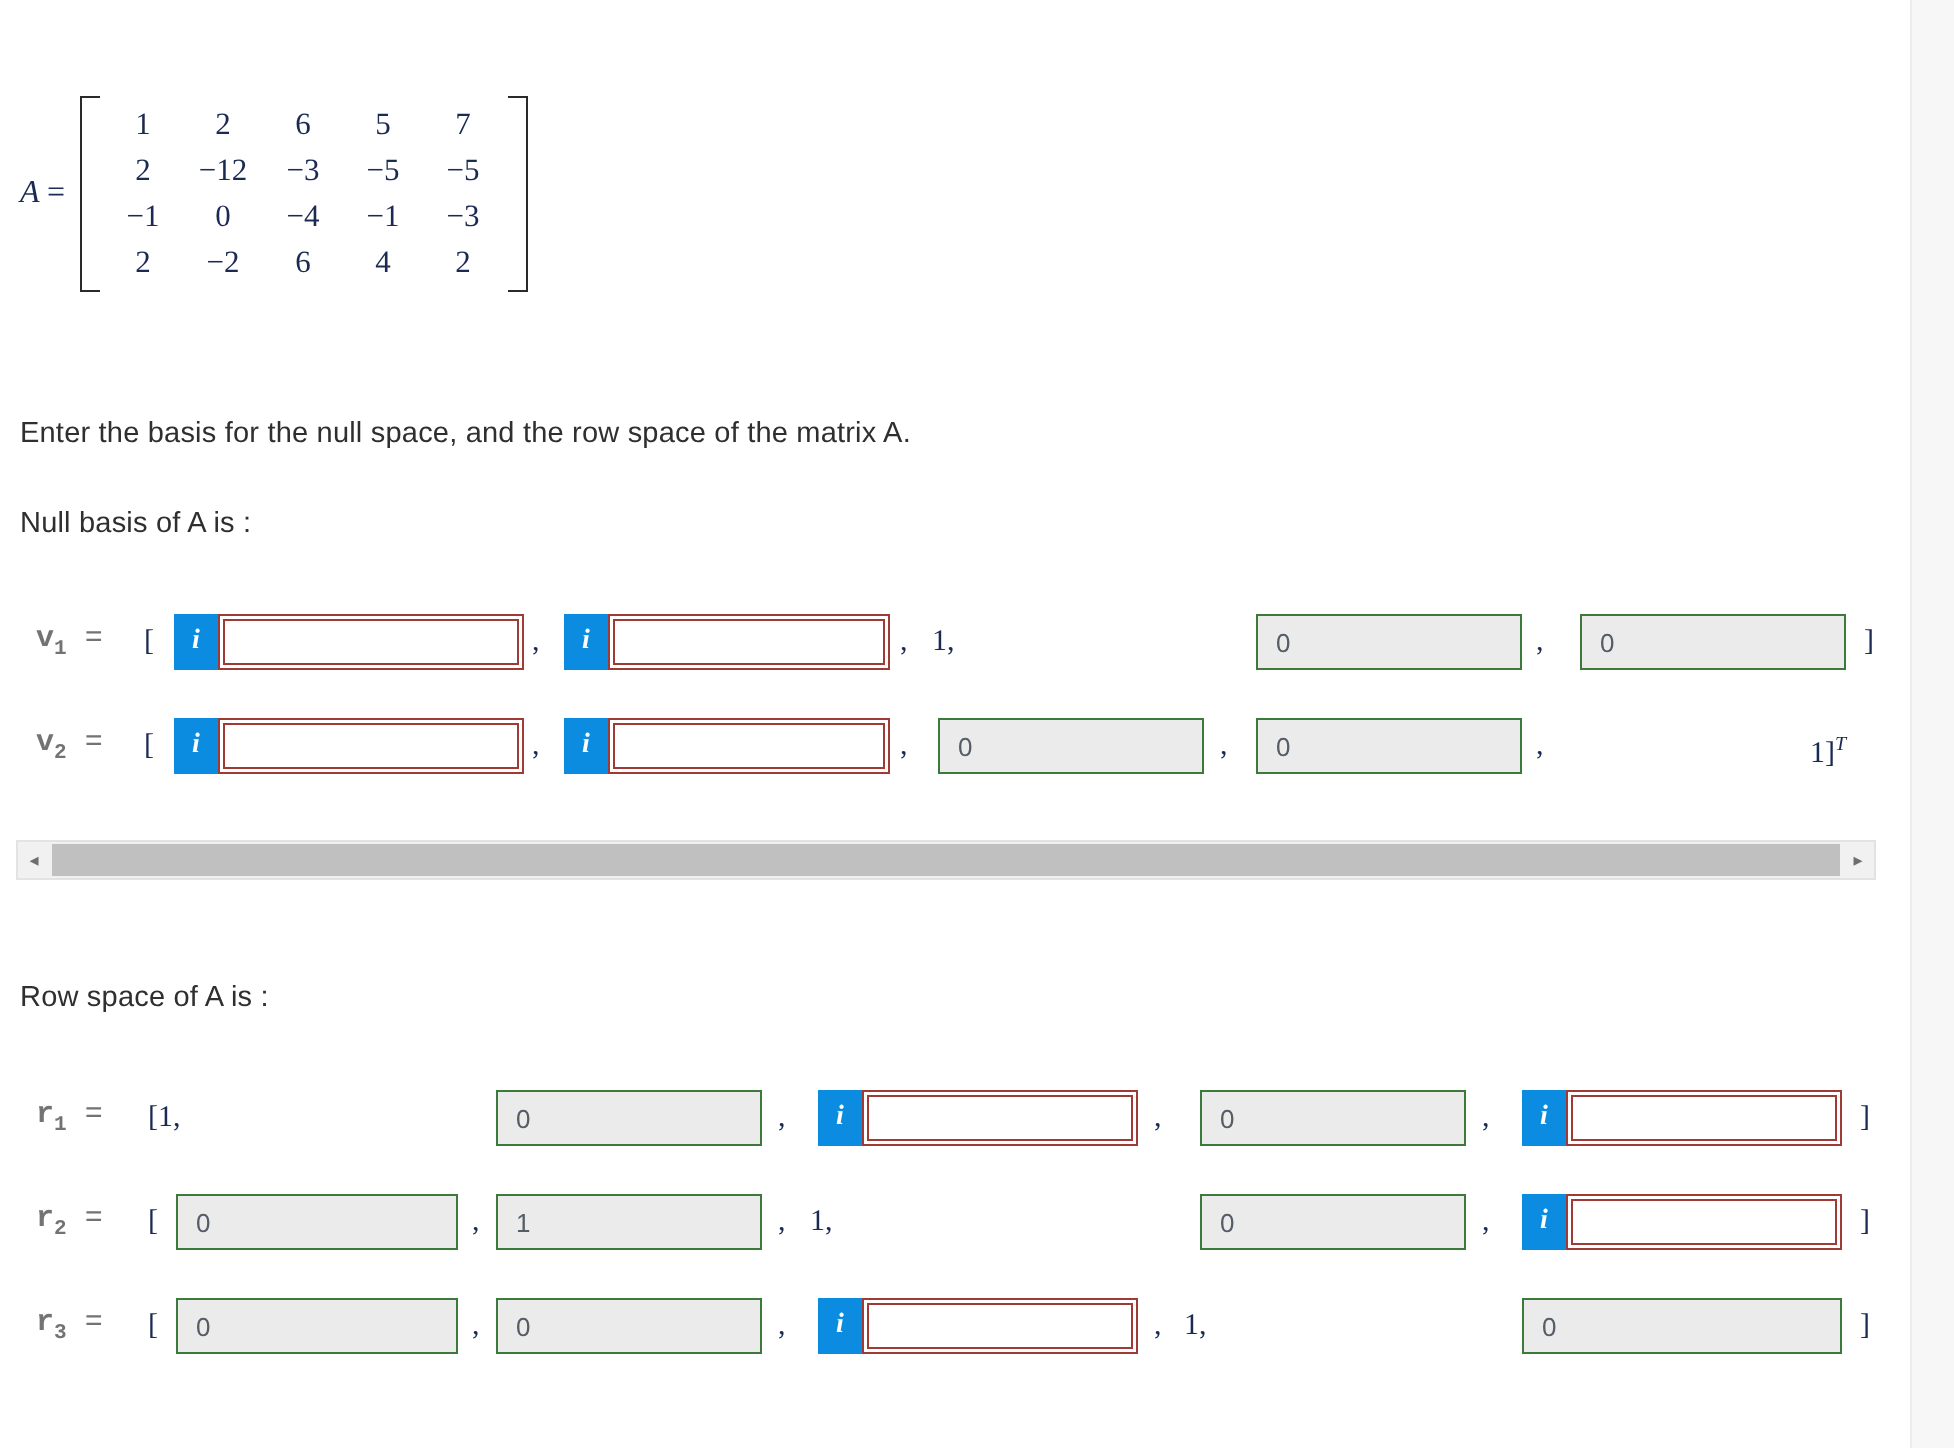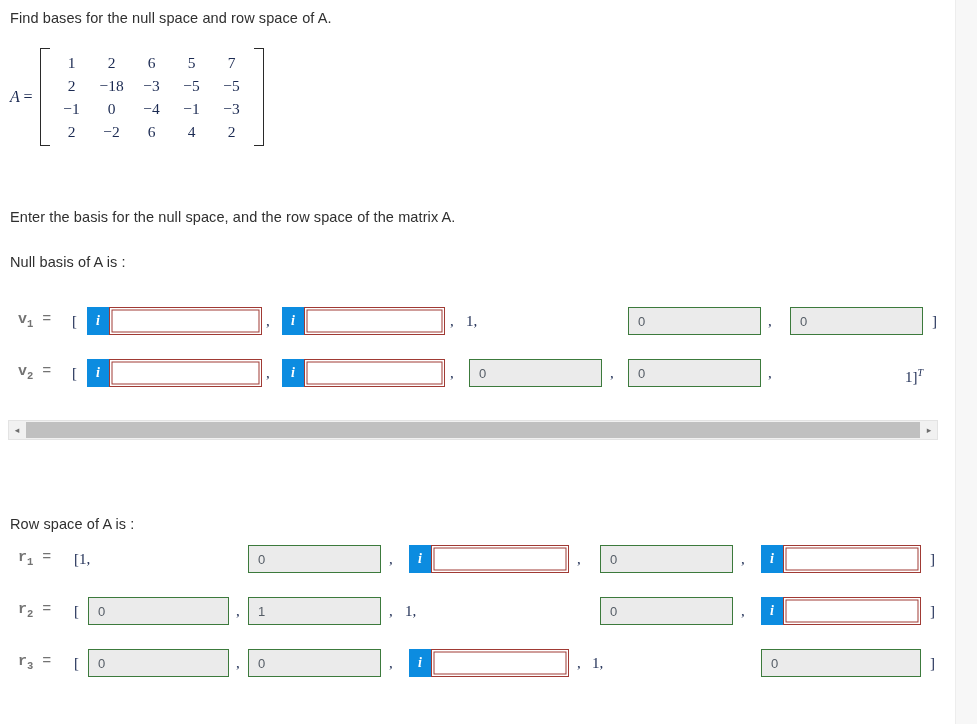--- a/index.html
+++ b/index.html
@@ -35,21 +35,21 @@
   .prompt-text {
     position: absolute;
     font-size: 14.5px;
     color: #2f2f2f;
     white-space: nowrap;
     letter-spacing: 0.1px;
   }
   #q-title  { left: 10px; top: 10px; }
   #q-enter  { left: 10px; top: 209px; text-align: center; }
   #q-null   { left: 10px; top: 254px; }
-  #q-row    { left: 10px; top: 491px; margin-top: 25px; }
+  #q-row    { left: 10px; top: 491px; }
 
   
   #matrix-block {
     position: absolute;
     left: 10px;
     top: 48px;
     display: flex;
     align-items: center;
     font-family: "Liberation Serif", serif;
     color: #1b2a52;
@@ -191,37 +191,36 @@
     height: 16px;
     background: #c0c0c0;
     margin: 0 1px;
   }
 </style>
 </head>
 <body>
 
 <div id="page">
 
-  <div class="prompt-text" id="q-title">Find bases for the null space and row space of A.</div>
 
   <div id="matrix-block">
     <div id="matrix-label">
       <span>A</span>
       <span class="eq">=</span>
     </div>
     <div class="brk left"></div>
     <div id="matrix-grid">
       <span>1</span>
       <span>2</span>
       <span>6</span>
       <span>5</span>
       <span>7</span>
 
       <span>2</span>
-      <span>−18</span>
+      <span>−12</span>
       <span>−3</span>
       <span>−5</span>
       <span>−5</span>
 
       <span>−1</span>
       <span>0</span>
       <span>−4</span>
       <span>−1</span>
       <span>−3</span>
 

